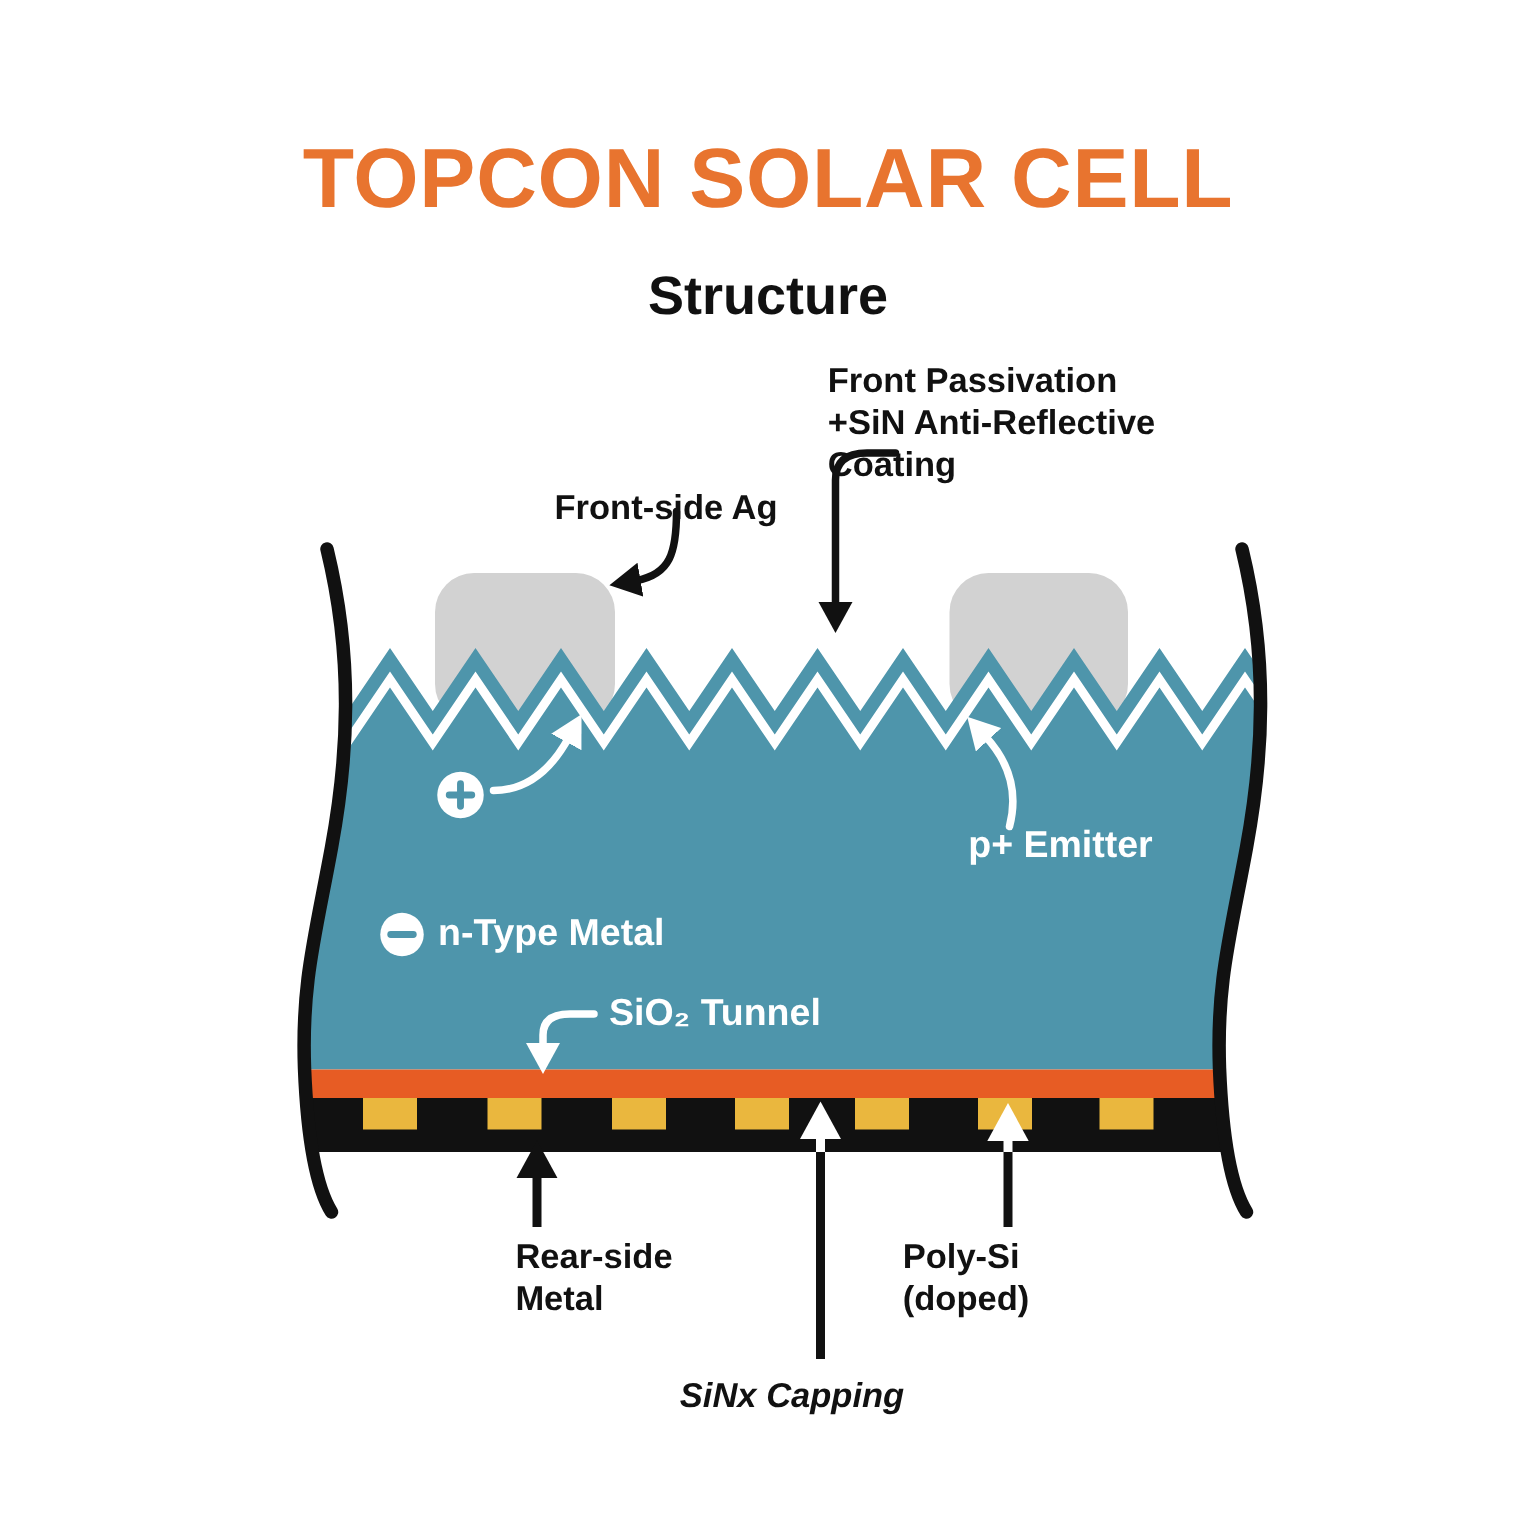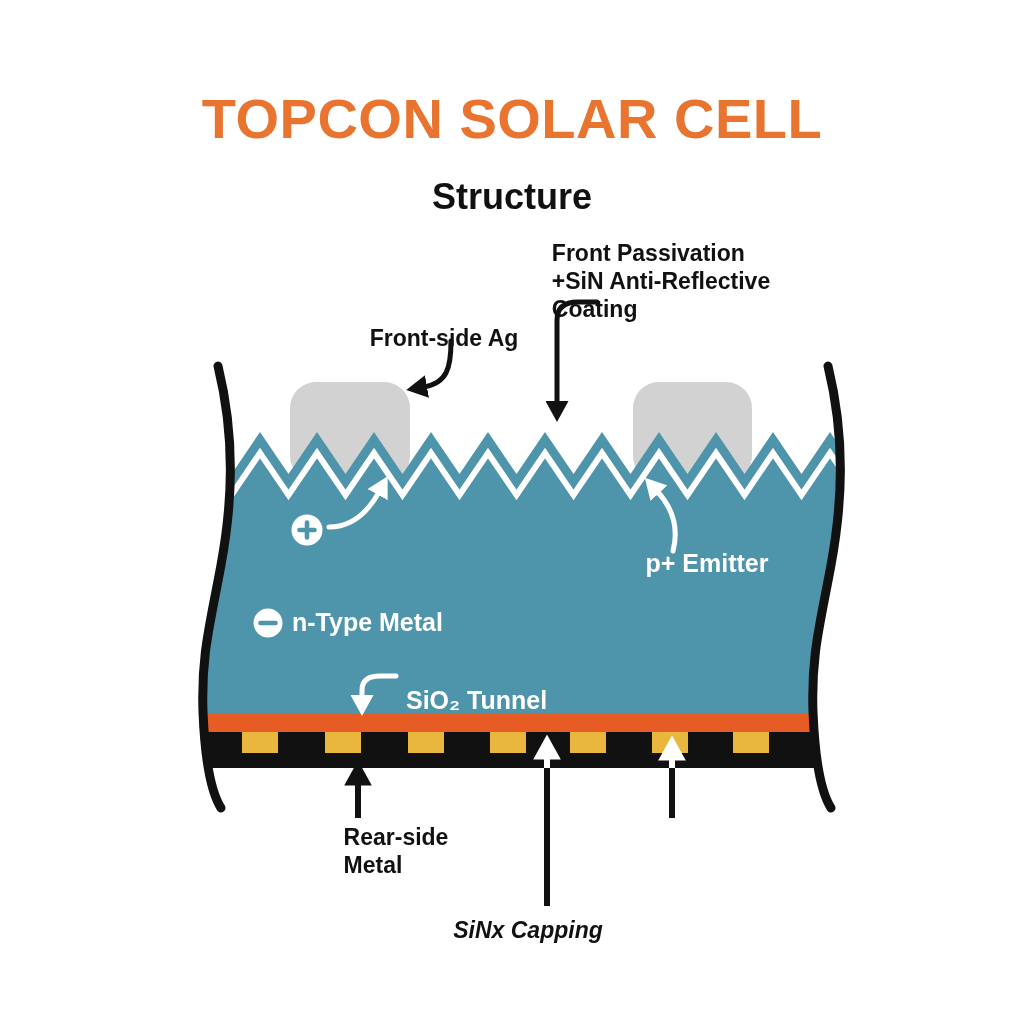--- a/index.html
+++ b/index.html
@@ -31,21 +31,21 @@
     color:var(--ink,#111);
   }
   .ann.black{font-size:23px;line-height:28px;}
   .ann.white{font-size:25px;line-height:28px;color:#fff;}
   .center{transform:translateX(-50%);text-align:left;}
 
   .ann.front-passivation{left:661px;top:239px;}
   .ann.front-side-ag{left:444px;top:308px;margin-top:16px;}
   .ann.p-emitter{left:668px;top:549px;margin-left:39px;}
   .ann.n-type-base{left:292px;top:608px;}
-  .ann.sio2-tunnel{left:406px;top:661px;margin-top:25px;}
+  .ann.sio2-tunnel{left:406px;top:661px;}
   .ann.rear-side-metal{left:358px;top:823px;margin-left:38px;}
   .ann.sinx-capping{left:528px;top:916px;font-style:italic;}
   .ann.poly-si{left:644px;top:823px;}
 </style>
 </head>
 <body style="--title-orange: #e8742f; --layer-orange: #e75c24; --teal: #4e95ab; --gray: #d2d2d2; --yellow: #eab73e; --ink: #111111; --background: #ffffff;">
 
 <div class="stage">
 
   <div class="title-main">TOPCON SOLAR CELL</div>
@@ -129,13 +129,15 @@
   <div class="ann black center front-passivation">Front Passivation
 +SiN Anti-Reflective
 Coating</div>
   <div class="ann black center front-side-ag">Front-side Ag</div>
   <div class="ann white center p-emitter">p+ Emitter</div>
   <div class="ann white n-type-base">n-Type Metal</div>
   <div class="ann white sio2-tunnel">SiO₂ Tunnel</div>
   <div class="ann black center rear-side-metal">Rear-side
 Metal</div>
   <div class="ann black center sinx-capping">SiNx Capping</div>
+  <div class="ann black center poly-si">Poly-Si
+(doped)</div>
 </div>
 
 </body></html>

